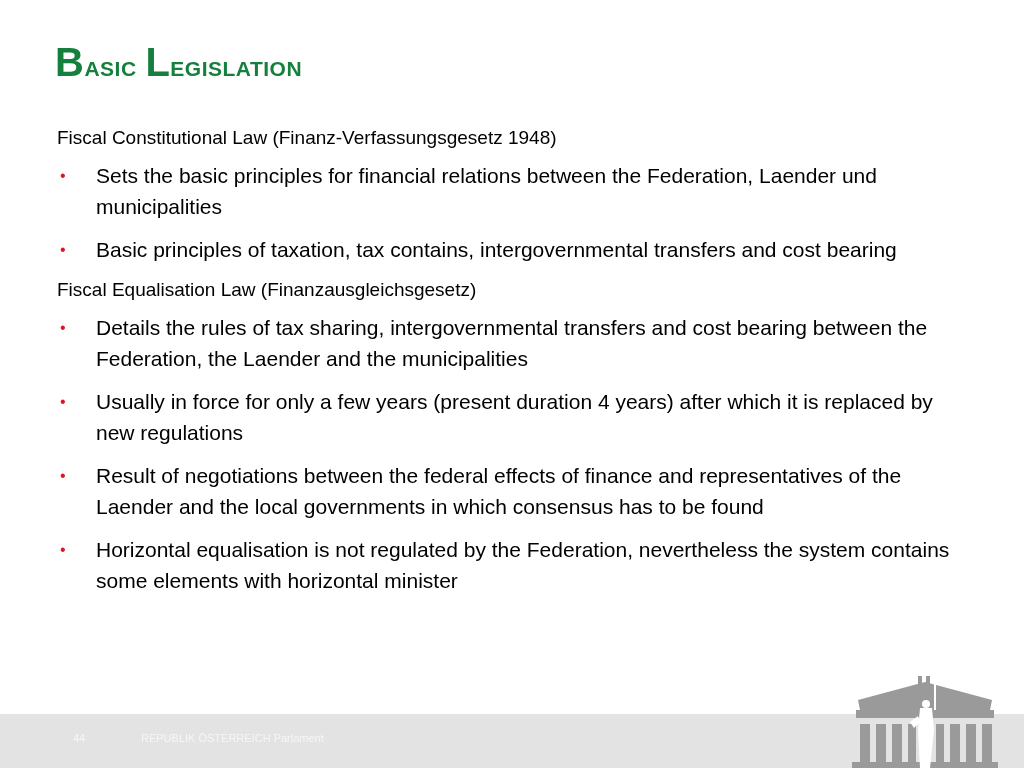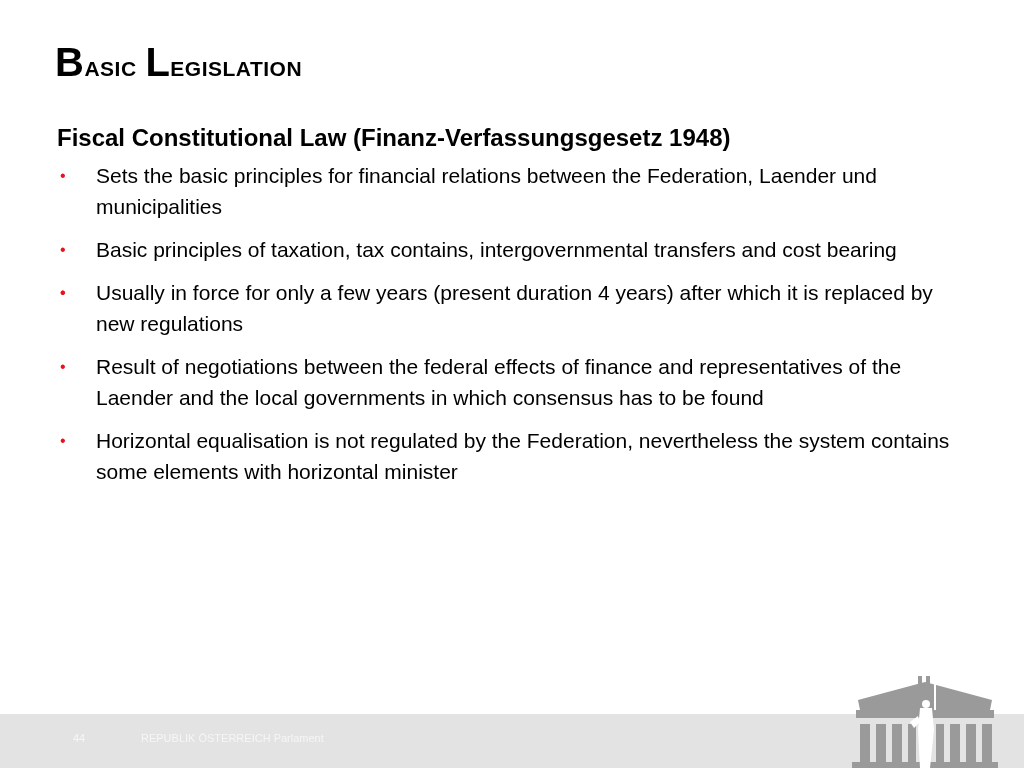--- a/index.html
+++ b/index.html
@@ -1,40 +1,41 @@
 <!DOCTYPE html>
 <html><head>
 <meta charset="utf-8">
 <style>
   html, body { margin:0; padding:0; }
   body { width:1024px; height:768px; background:#ffffff; position:relative; overflow:hidden;
          font-family:"Liberation Sans", sans-serif; color:#000; }
-  .title { position:absolute; left:55px; top:42px; margin:0; color:#000000; font-weight:bold;
+  .title { position:absolute; left:55px; top:42px; margin:0; color:#15803d; font-weight:bold;
            font-size:30px; font-variant:small-caps; letter-spacing:0.5px; line-height:1; }
   .title .big { font-size:40px; }
   .content { position:absolute; left:57px; top:125px; width:910px; }
-  .heading { font-weight:bold; font-size:24px; line-height:26px; margin:0 0 9px 0; }
+  .heading { font-weight:normal; font-size:19px; line-height:26px; margin:0 0 9px 0; }
   .bullet { position:relative; padding-left:39px; font-size:21px; line-height:31px; margin:0 0 12px 0; }
   .bullet .dot { position:absolute; left:3px; top:0; color:#e3141e; font-size:16px; }
   .footer { position:absolute; left:0; top:714px; width:1024px; height:54px; background:#e3e3e3; }
   .footer .page { position:absolute; left:73px; top:18px; font-size:11px; color:#f6f6f6; }
   .footer .org { position:absolute; left:141px; top:18px; font-size:11px; color:#f6f6f6; }
   .logo { position:absolute; left:840px; top:670px; width:170px; height:98px; }
 </style>
 </head>
 <body>
 
 <h1 class="title"><span class="big">B</span><span>asic </span><span class="big">L</span><span>egislation</span></h1>
 
 <div class="content">
   <p class="heading">Fiscal Constitutional Law (Finanz-Verfassungsgesetz 1948)</p>
   <div class="bullet"><span class="dot">•</span><span>Sets the basic principles for financial relations between the Federation, Laender und municipalities</span></div>
   <div class="bullet"><span class="dot">•</span><span>Basic principles of taxation, tax contains, intergovernmental transfers and cost bearing</span></div>
 
-  <div class="bullet"><span class="dot">•</span></div>
+  <p class="heading">Fiscal Equalisation Law (Finanzausgleichsgesetz)</p>
+  <div class="bullet"><span class="dot">•</span><span>Details the rules of tax sharing, intergovernmental transfers and cost bearing between the Federation, the Laender and the municipalities</span></div>
   <div class="bullet"><span class="dot">•</span><span>Usually in force for only a few years (present duration 4 years) after which it is replaced by new regulations</span></div>
   <div class="bullet"><span class="dot">•</span><span>Result of negotiations between the federal effects of finance and representatives of the Laender and the local governments in which consensus has to be found</span></div>
   <div class="bullet"><span class="dot">•</span><span>Horizontal equalisation is not regulated by the Federation, nevertheless the system contains some elements with horizontal minister</span></div>
 </div>
 
 <div class="footer">
   <span class="page">44</span>
   <span class="org">REPUBLIK ÖSTERREICH  Parlament</span>
 </div>
 

